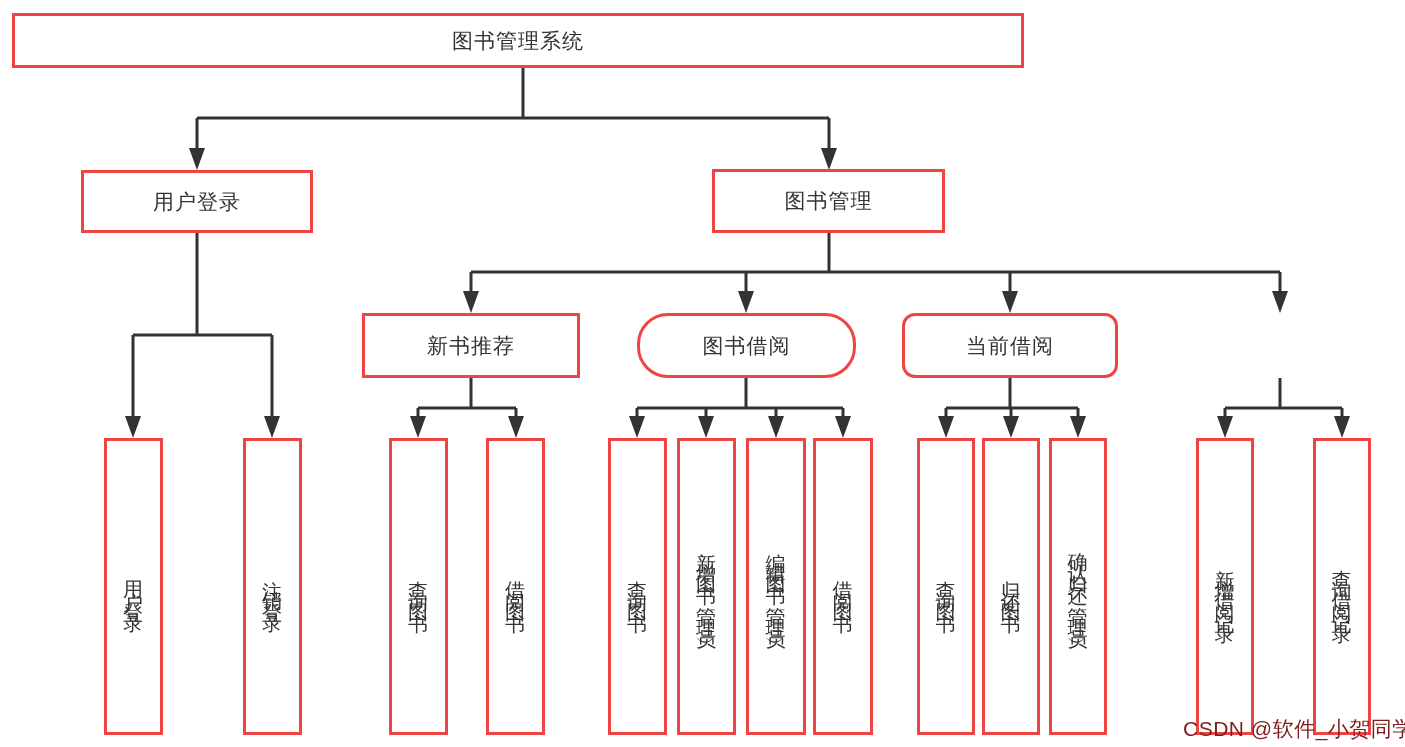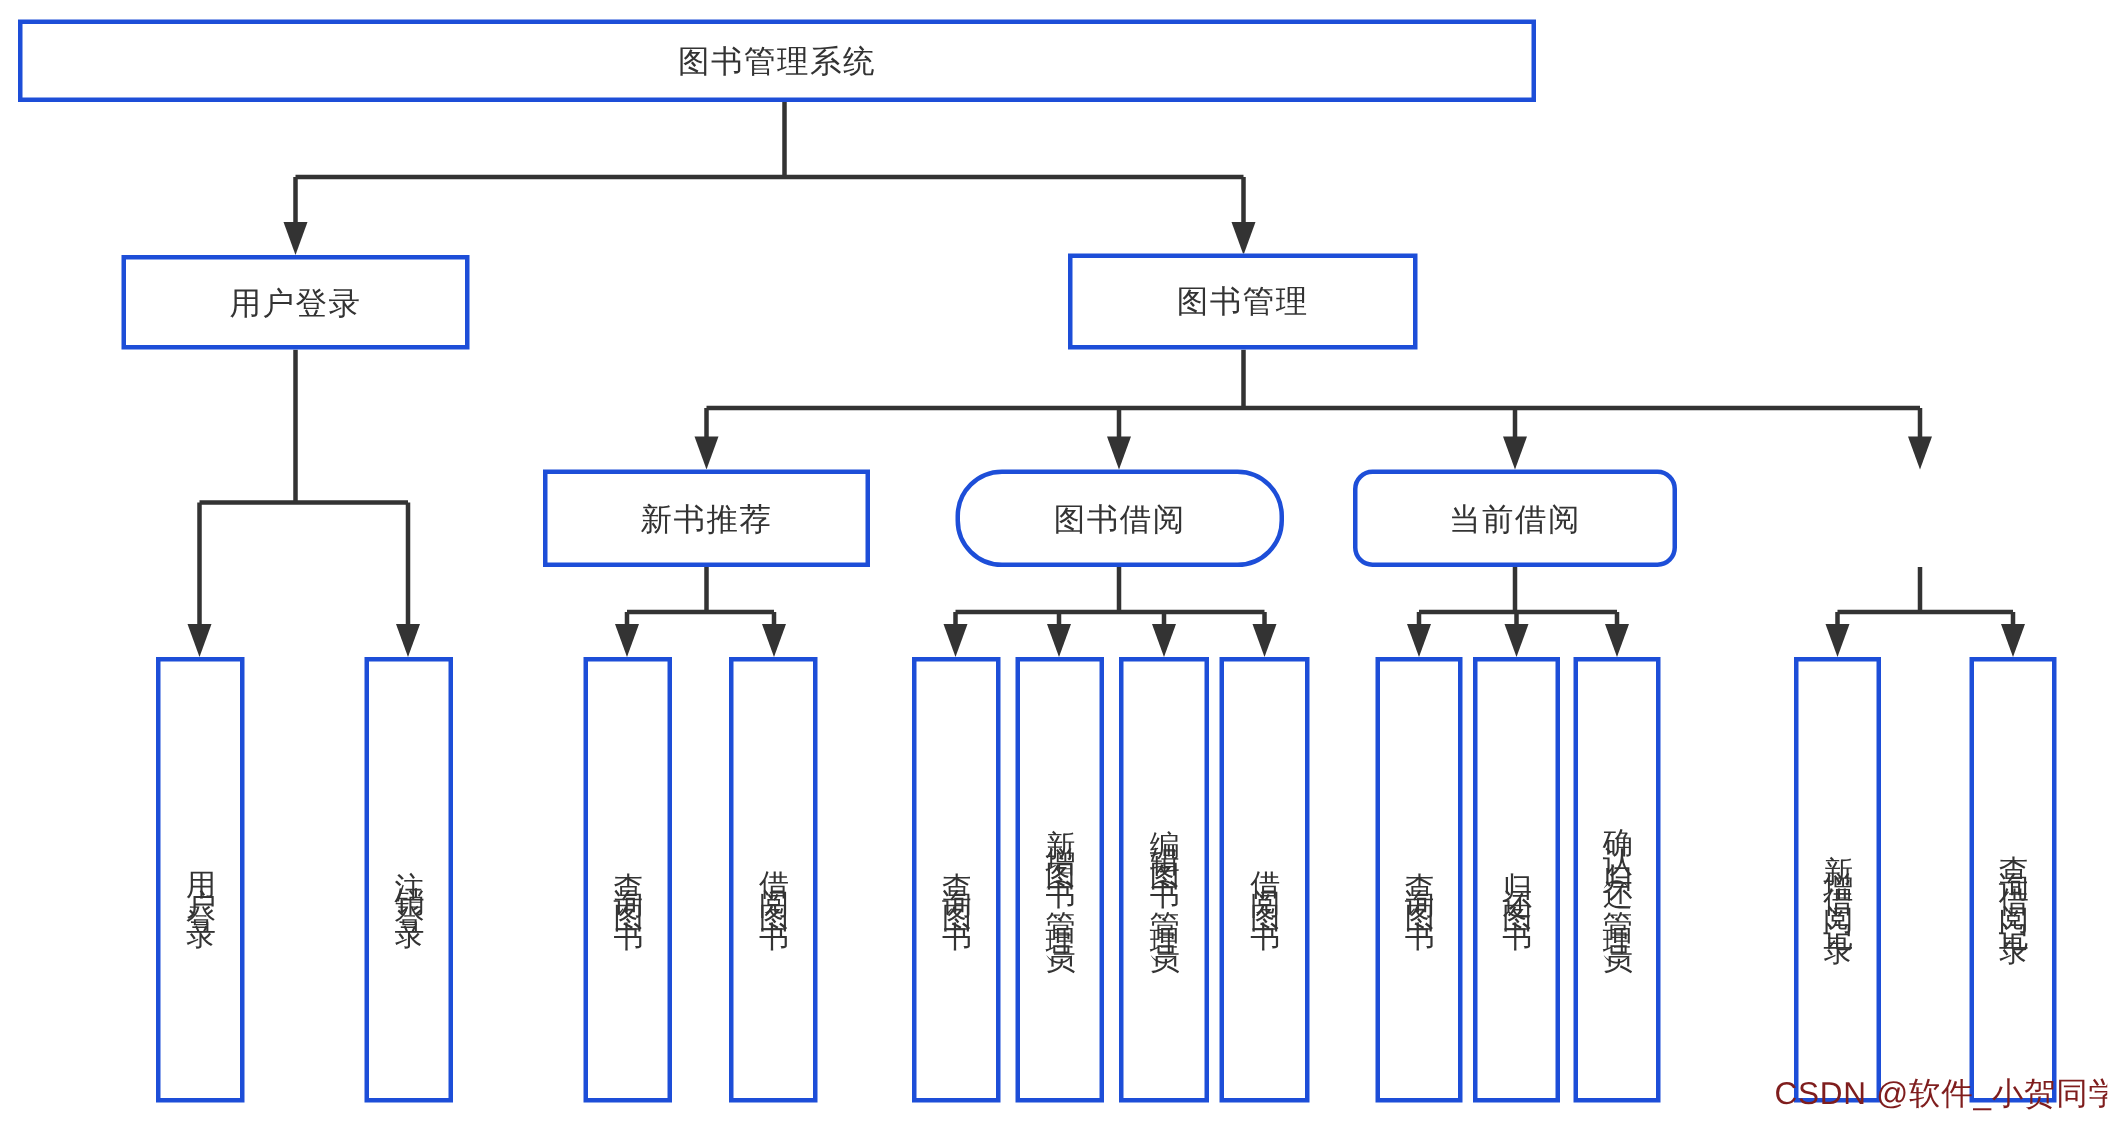--- a/index.html
+++ b/index.html
@@ -13,21 +13,21 @@
   }
   .connector-svg {
     position: absolute;
     left: 0; top: 0;
     width: 1405px; height: 747px;
   }
   .box {
     position: absolute;
     box-sizing: border-box;
     background: #ffffff;
-    border: 3px solid #1d4ed8;
+    border: 3px solid #ef4444;
     color: #333333;
     display: flex;
     align-items: center;
     justify-content: center;
   }
   .h-box {
     font-size: 21px;
     letter-spacing: 1px;
     white-space: nowrap;
   }

